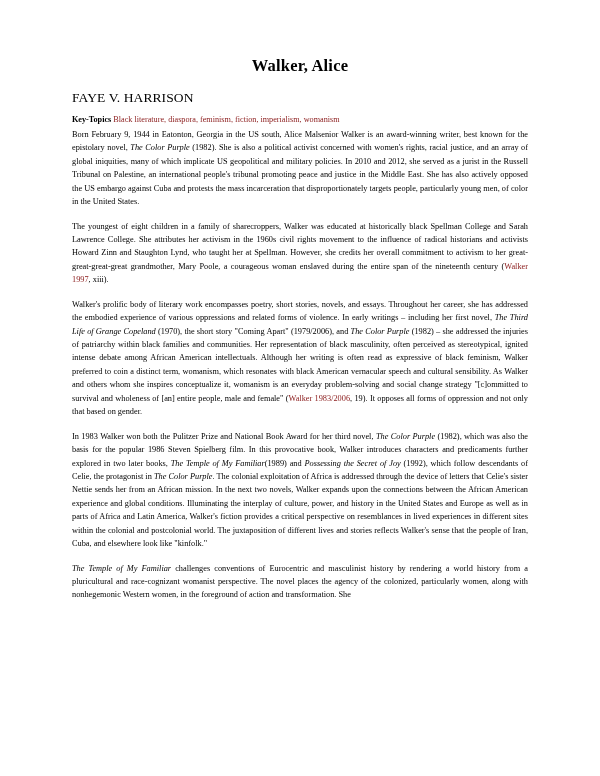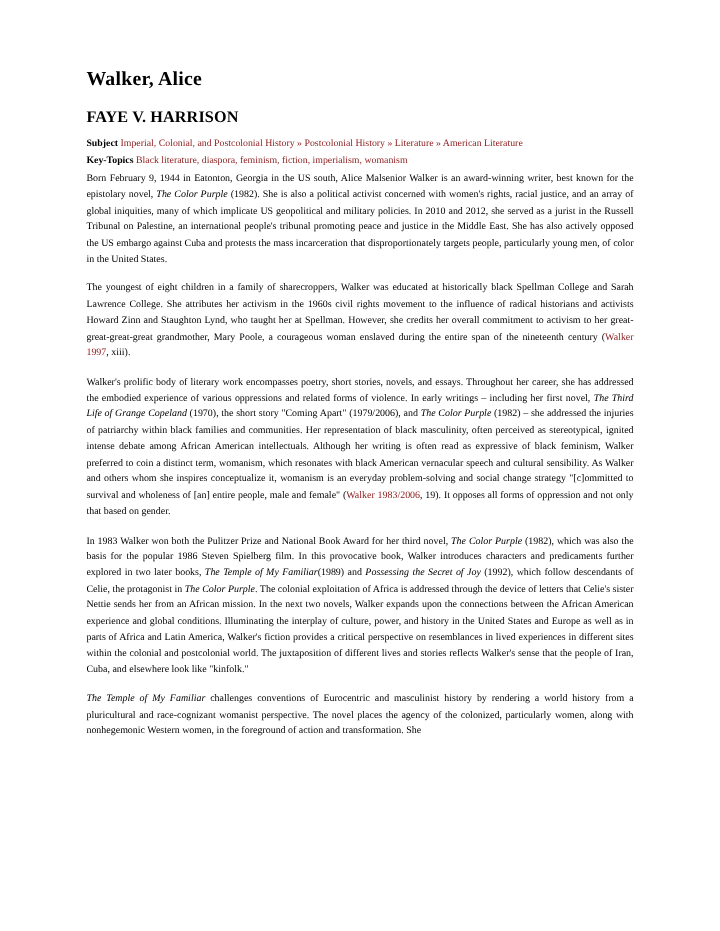--- a/index.html
+++ b/index.html
@@ -21,25 +21,26 @@
     padding: 56px 72px 20px 72px;
     background: #ffffff;
   }
   .title {
     font-family: "Liberation Serif", serif;
     font-size: 16.5px;
     font-weight: bold;
     letter-spacing: 0.2px;
     margin: 0 0 14px 0;
     line-height: 1.2;
+    text-align: center;
   }
   .author {
     font-family: "Liberation Serif", serif;
     font-size: 13.5px;
-    font-weight: bold;
+    font-weight: normal;
     letter-spacing: 0.1px;
     margin: 0 0 8px 0;
     line-height: 1.2;
   }
   .meta {
     font-size: 8.2px;
     line-height: 1.45;
     margin: 0 0 2px 0;
   }
   .meta-label {
@@ -72,24 +73,20 @@
 </style>
 </head>
 <body>
 
 <div class="page">
 
   <h1 class="title">Walker, Alice</h1>
 
   <h2 class="author">FAYE V. HARRISON</h2>
 
-  <div class="meta">
-    <span class="meta-label">Subject</span>
-    <span id="subject-terms"> <span class="meta-link">Imperial, Colonial, and Postcolonial History</span><span class="meta-sep"> » </span><span class="meta-link">Postcolonial History</span><span class="meta-sep"> » </span><span class="meta-link">Literature</span><span class="meta-sep"> » </span><span class="meta-link">American Literature</span></span>
-  </div>
 
   <div class="meta">
     <span class="meta-label">Key-Topics</span>
     <span id="keytopics-terms"> <span class="meta-link">Black literature</span><span class="meta-sep">, </span><span class="meta-link">diaspora</span><span class="meta-sep">, </span><span class="meta-link">feminism</span><span class="meta-sep">, </span><span class="meta-link">fiction</span><span class="meta-sep">, </span><span class="meta-link">imperialism</span><span class="meta-sep">, </span><span class="meta-link">womanism</span></span>
   </div>
 
 
   <div id="article-body">
       <p class="body-par"><span>Born February 9, 1944 in Eatonton, Georgia in the US south, Alice Malsenior Walker is an award-winning writer, best known for the epistolary novel, </span><span class="ital">The Color Purple</span><span> (1982). She is also a political activist concerned with women's rights, racial justice, and an array of global iniquities, many of which implicate US geopolitical and military policies. In 2010 and 2012, she served as a jurist in the Russell Tribunal on Palestine, an international people's tribunal promoting peace and justice in the Middle East. She has also actively opposed the US embargo against Cuba and protests the mass incarceration that disproportionately targets people, particularly young men, of color in the United States.</span></p>
       <p class="body-par"><span>The youngest of eight children in a family of sharecroppers, Walker was educated at historically black Spellman College and Sarah Lawrence College. She attributes her activism in the 1960s civil rights movement to the influence of radical historians and activists Howard Zinn and Staughton Lynd, who taught her at Spellman. However, she credits her overall commitment to activism to her great-great-great-great grandmother, Mary Poole, a courageous woman enslaved during the entire span of the nineteenth century (</span><span class="cite">Walker 1997</span><span>, xiii).</span></p>

